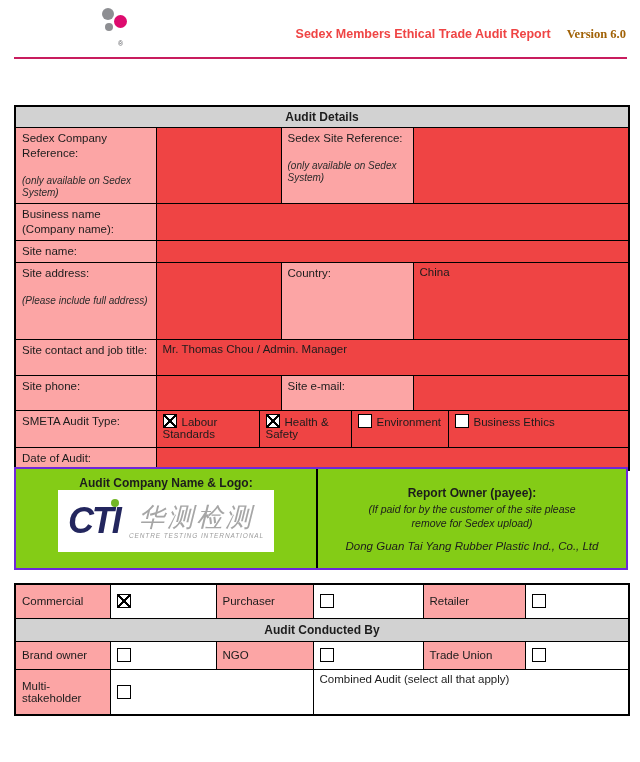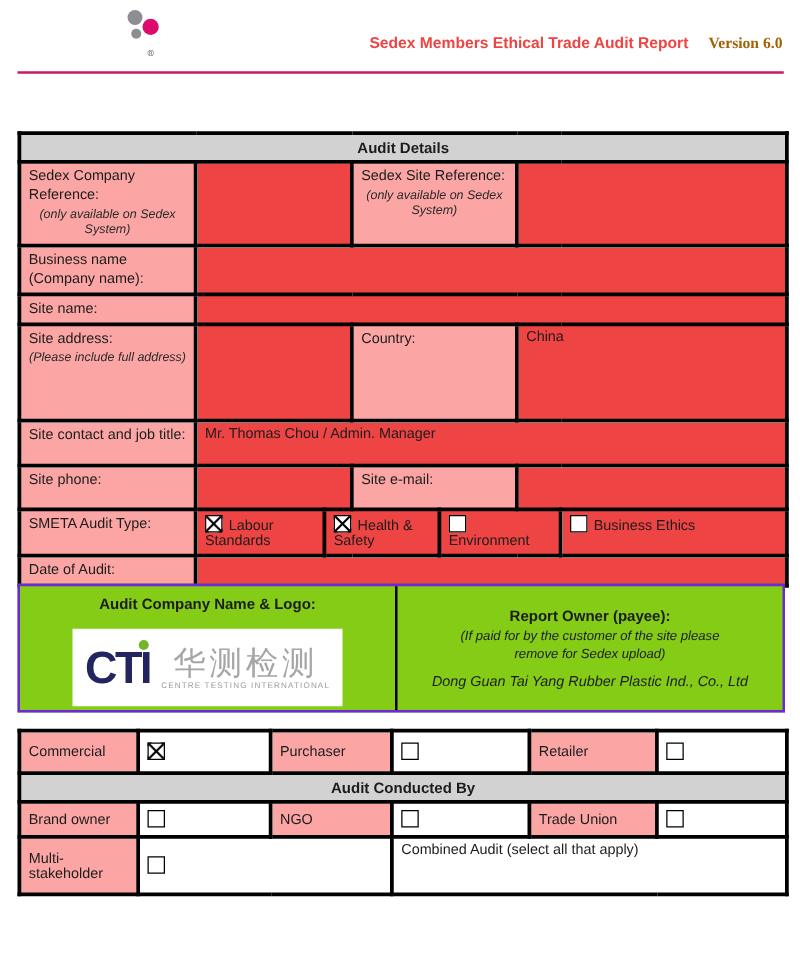--- a/index.html
+++ b/index.html
@@ -17,47 +17,47 @@
   .logo-reg{position:absolute;left:118px;top:40px;font-size:7px;color:#55565b;}
   .title-wrap{position:absolute;right:14px;top:27px;text-align:right;font-size:12.5px;
               font-weight:bold;white-space:nowrap;}
   .doc-title{color:#ef4444;}
   .doc-version{color:#a16207;margin-left:16px;font-family:Liberation Serif, serif;}
   .header-rule{position:absolute;left:14px;top:57px;width:613px;height:2px;background:#c81d5e;}
 
   
   table.grid{position:absolute;border-collapse:collapse;table-layout:fixed;
              background:#fff;font-size:11.5px;}
-  table.grid td{border:3px solid #000000;padding:3px 6px;overflow:hidden;}
+  table.grid td{border:1px solid #000000;padding:3px 6px;overflow:hidden;}
   table.grid{border:2px solid #000;}
   td.thead{background:#d2d2d2;text-align:center;font-weight:bold;font-size:12px;
            border-bottom-width:2px;}
   td.lbl{background:#fca5a5;vertical-align:top;}
   td.val{background:#ef4444;vertical-align:top;}
-  .note{font-style:italic;font-size:10px;color:#2b2b2b;margin-top:2px;line-height:1.25;text-align:center;}
+  .note{font-style:italic;font-size:10px;color:#2b2b2b;margin-top:14px;line-height:1.25;}
   .lbl-text{line-height:1.3;}
 
   
   .cb{display:inline-block;width:12px;height:12px;border:1.5px solid #000;background:#fff;
       vertical-align:-2px;margin-right:5px;flex:0 0 auto;}
   .cb.checked{background-image:
       linear-gradient(45deg,transparent calc(50% - 1px),#000 calc(50% - 1px),#000 calc(50% + 1px),transparent calc(50% + 1px)),
       linear-gradient(135deg,transparent calc(50% - 1px),#000 calc(50% - 1px),#000 calc(50% + 1px),transparent calc(50% + 1px));}
 
   
   #details{left:14px;top:105px;width:614px;}
 
   
   .company{position:absolute;left:14px;top:467px;width:610px;height:99px;background:#84cc16;
            border:2px solid #6d28d9;display:flex;}
   .company .left{width:300px;border-right:2px solid #000;display:flex;flex-direction:column;align-items:center;}
   .company .right{flex:1;text-align:center;}
   .sec-title{font-weight:bold;font-size:12px;margin-top:7px;text-align:center;}
-  .logo-box{margin-top:13px;width:216px;height:62px;background:#fff;display:flex;
-            align-items:center;justify-content:center;gap:9px;}
+  .logo-box{margin-top:0;width:216px;height:62px;background:#fff;display:flex;
+            align-items:center;justify-content:center;gap:9px;font-style:italic;}
   .cti-acronym{position:relative;font-size:36px;font-weight:800;color:#23265e;
                letter-spacing:-2px;line-height:1;}
   .cti-dot{position:absolute;right:1px;top:-4px;width:8px;height:8px;border-radius:50%;background:#72b626;}
   .cti-cn{font-size:26px;color:#a6a6a6;letter-spacing:3px;line-height:1;white-space:nowrap;}
   .cti-sub{font-size:6.5px;color:#9c9c9c;letter-spacing:0.9px;margin-top:2px;white-space:nowrap;}
   .owner-note{font-style:italic;font-size:10.5px;margin-top:3px;line-height:1.3;}
   .owner-value{font-size:11.5px;margin-top:10px;font-style:italic;}
   .company .right .sec-title{margin-top:17px;}
 
   

